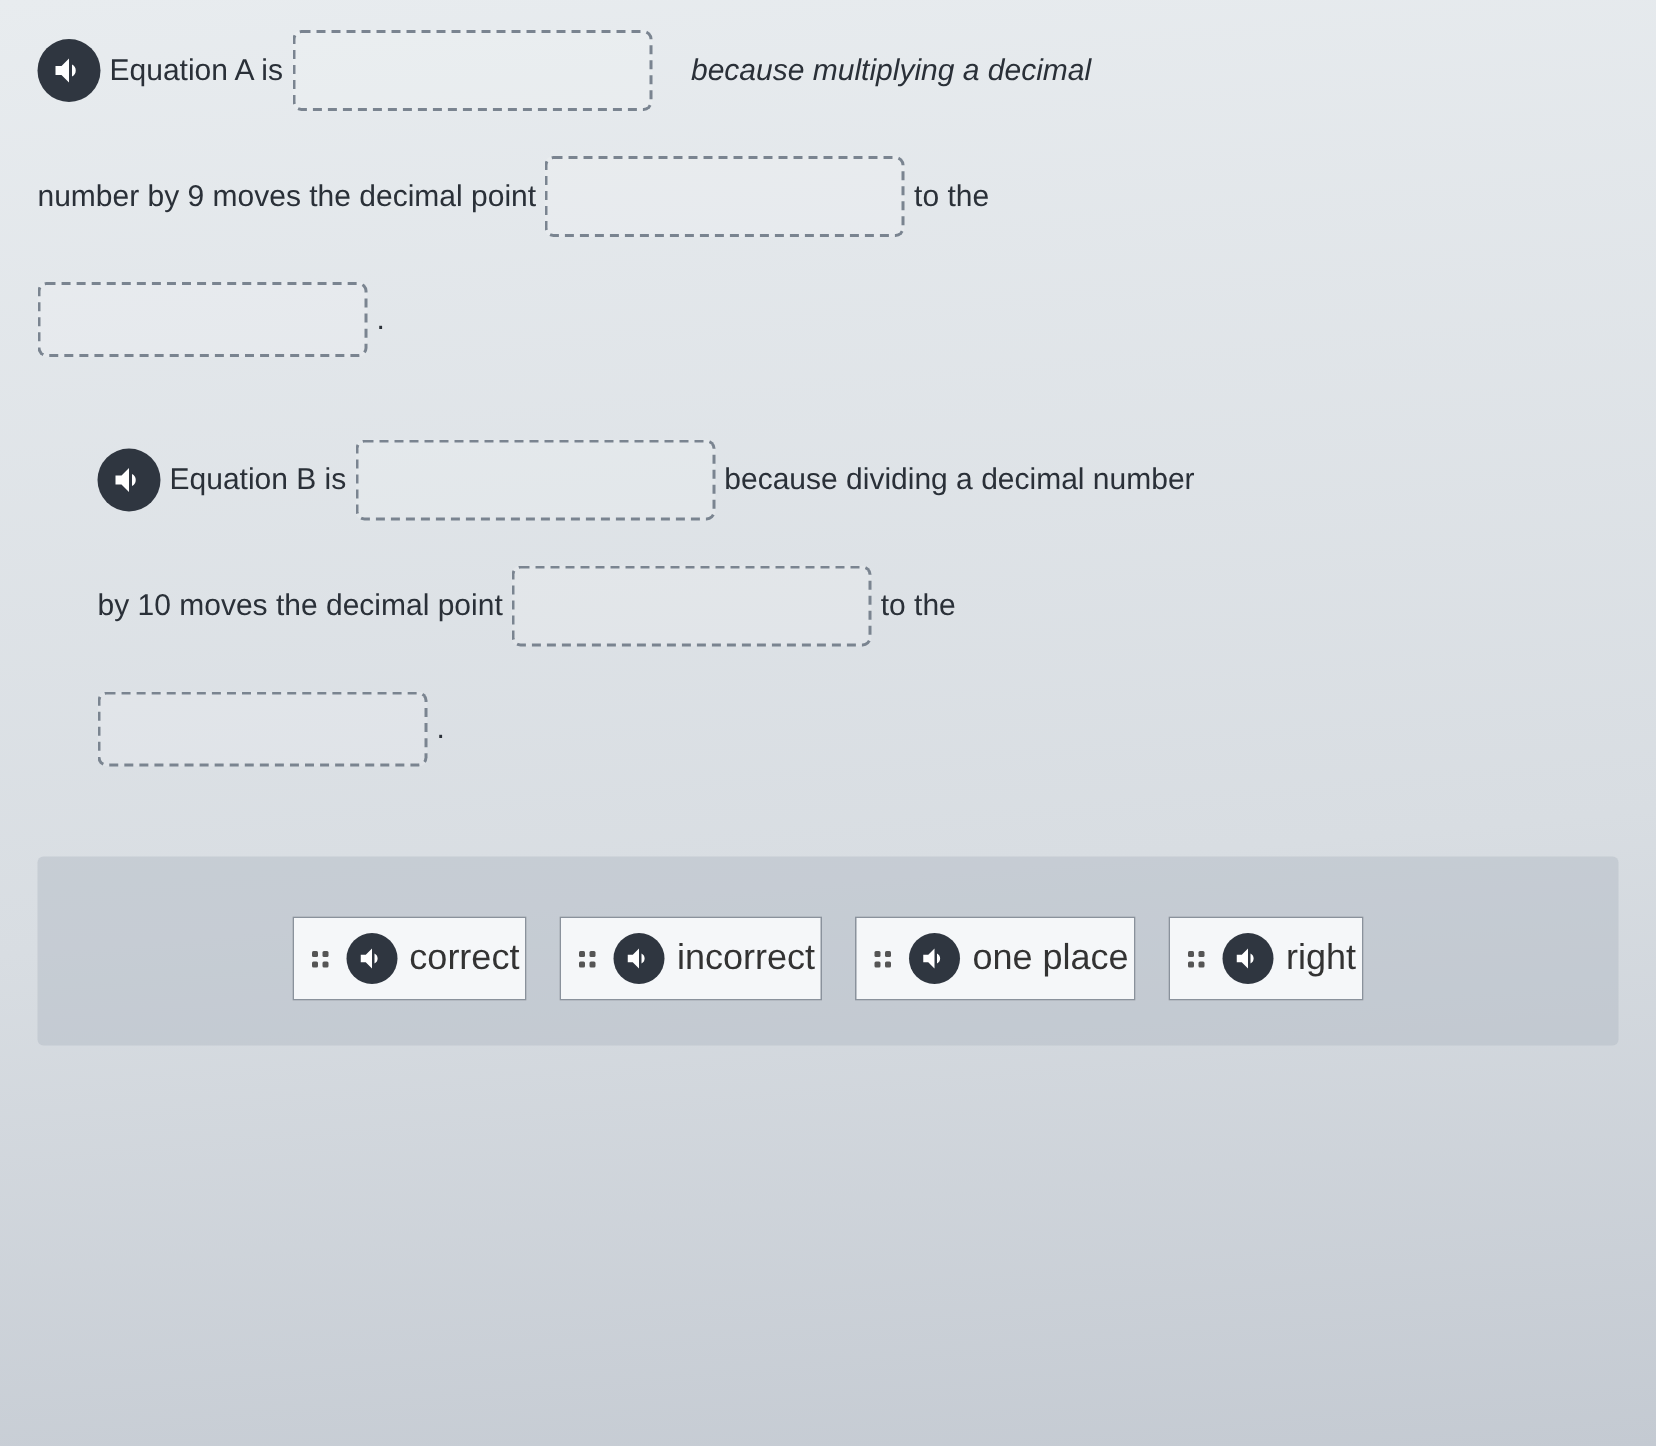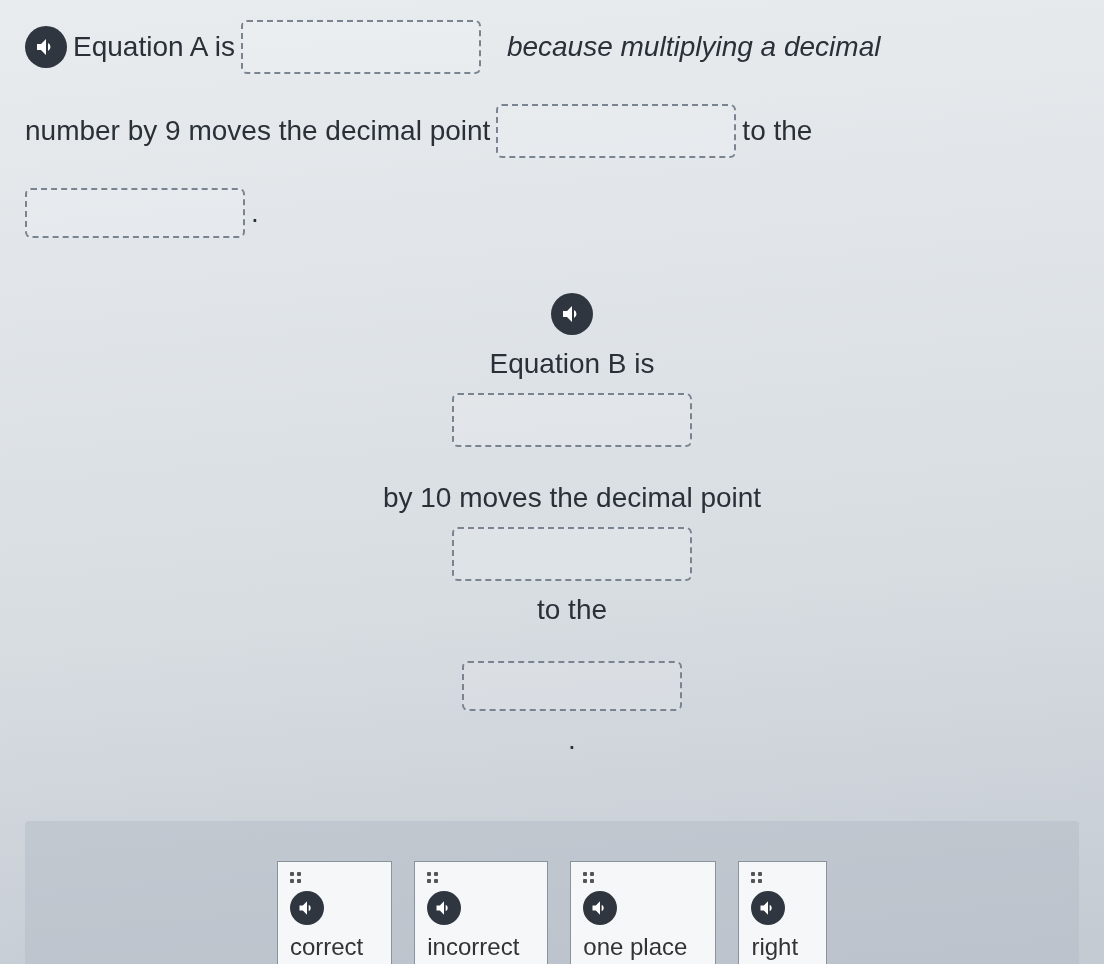--- a/index.html
+++ b/index.html
@@ -12,26 +12,26 @@
     width: 1104px;
     height: 964px;
     overflow: hidden;
   }
   .line {
     display: flex;
     align-items: center;
     flex-wrap: wrap;
     gap: 8px 6px;
     margin-bottom: 30px;
-    font-size: 28px;
+    font-size: 20px;
     font-weight: 500;
     line-height: 1.5;
     text-align: center;
   }
-  .line.indent { padding-left: 40px; flex-direction: column; }
+  .line.indent { padding-left: 40px; }
   .audio-btn {
     width: 42px;
     height: 42px;
     border-radius: 50%;
     background: #2f3640;
     display: inline-flex;
     align-items: center;
     justify-content: center;
     flex-shrink: 0;
     cursor: pointer;
@@ -56,29 +56,29 @@
     padding: 40px 60px 30px;
     background: rgba(180,188,198,0.5);
     border-radius: 4px;
     display: flex;
     flex-wrap: wrap;
     justify-content: center;
     gap: 25px 22px;
   }
   .chip {
     display: inline-flex;
+    align-items: center;
     gap: 8px;
     background: #f5f7f9;
     border: 1.5px solid #8a929c;
-    padding: 10px 28px 10px 12px;
+    padding: 10px 4px 10px 12px;
     font-size: 24px;
     font-weight: 500;
     color: #333;
     cursor: grab;
-    flex-direction: column;
   }
   .grip {
     display: inline-grid;
     grid-template-columns: repeat(2, 4px);
     grid-template-rows: repeat(2, 4px);
     gap: 3px;
     margin-right: 4px;
   }
   .grip span {
     width: 4px; height: 4px; background: #555; border-radius: 1px;
@@ -111,20 +111,21 @@
 </div>
 
 <div class="line indent block-b">
   <span class="audio-btn">
     <svg viewBox="0 0 24 24">
         <path d="M3 9v6h4l5 5V4L7 9H3zm13.5 3a4.5 4.5 0 0 0-2.5-4v8a4.5 4.5 0 0 0 2.5-4z"></path>
       </svg>
   </span>
   <span class="txt">Equation B is</span>
   <span class="dropzone"></span>
+  <span class="txt">because dividing a decimal number</span>
 </div>
 
 <div class="line indent">
   <span class="txt">by 10 moves the decimal point</span>
   <span class="dropzone"></span>
   <span class="txt">to the</span>
 </div>
 
 <div class="line indent">
   <span class="dropzone narrow"></span>

